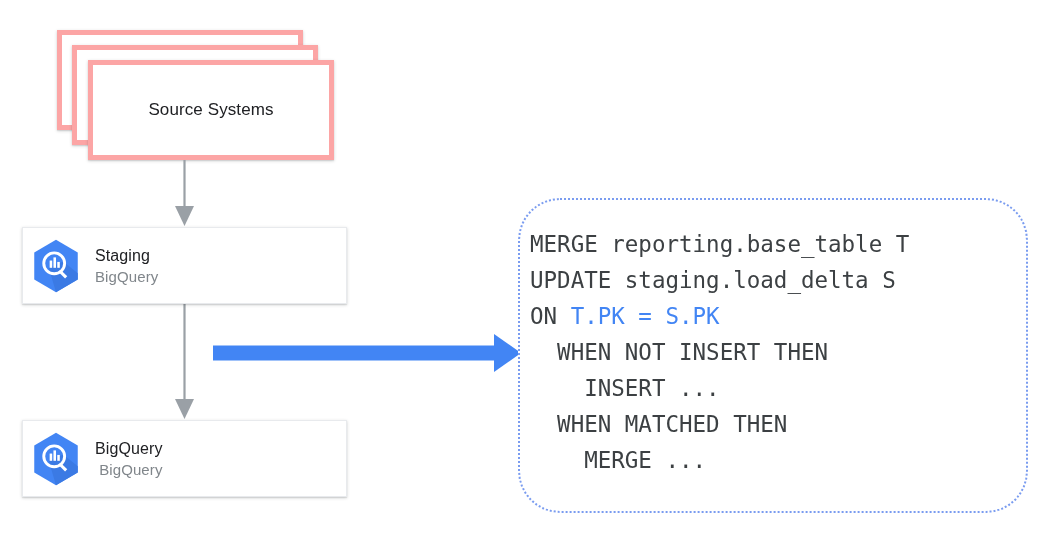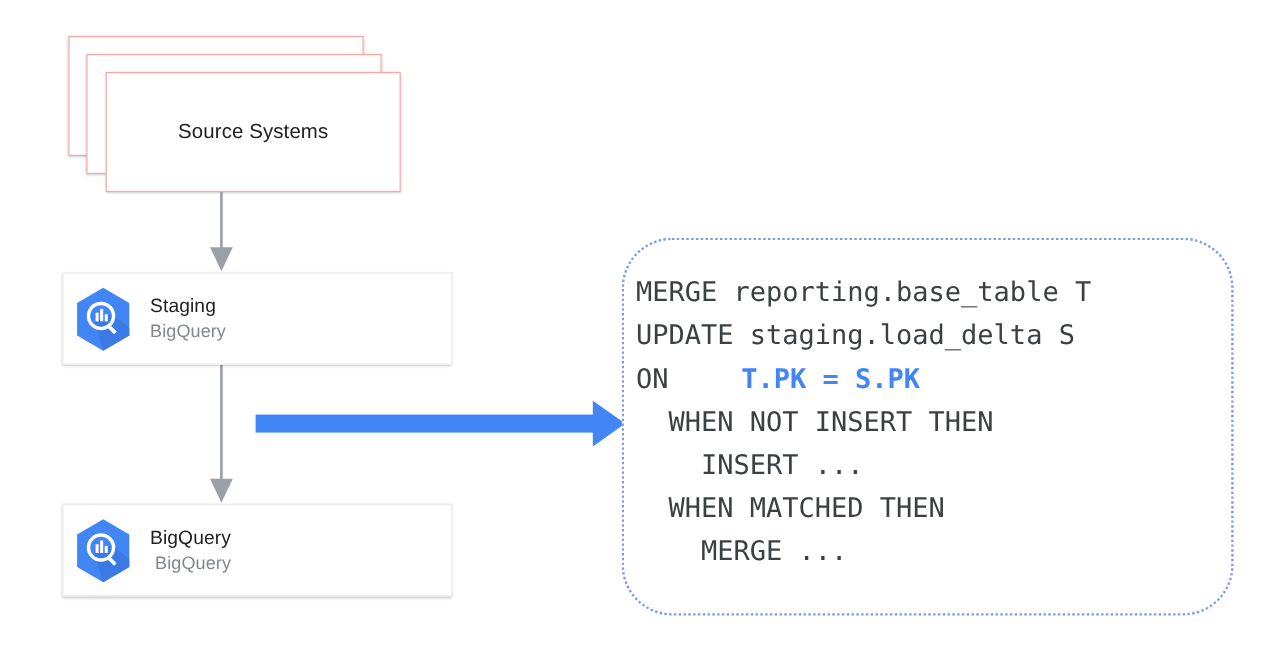--- a/index.html
+++ b/index.html
@@ -21,21 +21,21 @@
     position: absolute;
     left: 0; top: 0;
     width: 1053px;
     height: 546px;
   }
 
   
   .stack-card {
     position: absolute;
     background: #ffffff;
-    border: 1px solid #fca5a5;
+    border: 5px solid #fca5a5;
     box-shadow: 0 1px 3px rgba(60,64,67,0.22), 0 1px 1px rgba(60,64,67,0.10);
     box-sizing: border-box;
   }
   .stack-card-1 { left: 57px;  top: 30px; width: 246px; height: 100px; }
   .stack-card-2 { left: 72px;  top: 45px; width: 246px; height: 100px; }
   .stack-card-3 { left: 88px;  top: 60px; width: 246px; height: 100px;
                   display: flex; align-items: center; justify-content: center; }
   .stack-label {
     font-size: 17px;
     color: #202124;
@@ -46,21 +46,20 @@
   
   .node-box {
     position: absolute;
     background: #ffffff;
     border: 1px solid #e8eaed;
     box-shadow: 0 1px 3px rgba(60,64,67,0.22), 0 1px 1px rgba(60,64,67,0.10);
     box-sizing: border-box;
     display: flex;
     align-items: center;
     padding-left: 4px;
-    margin-left: 30px;
   }
   .node-staging   { left: 22px; top: 227px; width: 325px; height: 77px; }
   .node-reporting { left: 22px; top: 420px; width: 325px; height: 77px; }
 
   .node-icon {
     width: 58px;
     height: 58px;
     flex: 0 0 58px;
     display: block;
   }
@@ -111,22 +110,21 @@
     top: 26px;
     font-family: "DejaVu Sans Mono", "Liberation Mono", monospace;
     font-size: 22.5px;
     line-height: 36px;
     color: #3c4043;
     white-space: pre;
     letter-spacing: 0px;
   }
   .code-key {
     color: #4285f4;
-    font-weight: bold;
-    margin-left: 47px;
+    font-weight: normal;
   }
 </style>
 </head>
 <body>
 
 <div class="canvas">
 
   <div class="stack-card stack-card-1"></div>
   <div class="stack-card stack-card-2"></div>
   <div class="stack-card stack-card-3">

